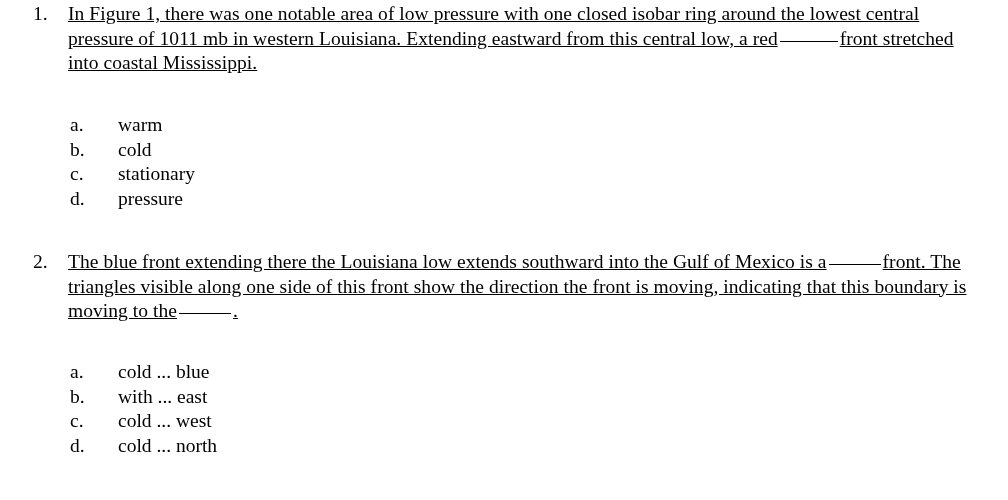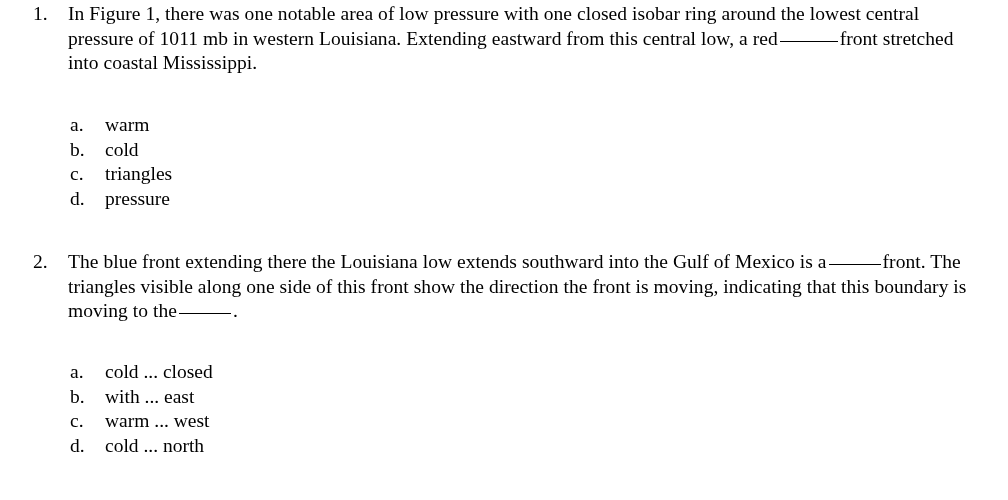--- a/index.html
+++ b/index.html
@@ -49,20 +49,21 @@
     width: 30px;
     font-size: 19.5px;
     line-height: 24.6px;
     text-align: left;
   }
 
   .question-text {
     display: block;
     font-size: 19.5px;
     line-height: 24.6px;
+    text-decoration: underline;
   }
 
   
   .blank {
     display: inline-block;
     width: 58px;
     border-bottom: 1.4px solid #000000;
     vertical-align: baseline;
     position: relative;
     top: -3px;
@@ -85,21 +86,21 @@
   .option-letter {
     position: absolute;
     left: 70px;
     top: 0;
     width: 30px;
     font-size: 19.5px;
     line-height: 24.6px;
   }
   .option-label {
     position: absolute;
-    left: 105px;
+    left: 118px;
     top: 0;
     font-size: 19.5px;
     line-height: 24.6px;
     white-space: pre;
   }
 
   
   #q1-block { position: absolute; left: 0; top: 2px; }
   #q1-options { position: absolute; left: 0; top: 113px; }
   #q2-block { position: absolute; left: 0; top: 250px; }
@@ -121,47 +122,47 @@
     <li class="option-row">
       <span class="option-letter">a.</span>
       <span class="option-label">warm</span>
     </li>
     <li class="option-row">
       <span class="option-letter">b.</span>
       <span class="option-label">cold</span>
     </li>
     <li class="option-row">
       <span class="option-letter">c.</span>
-      <span class="option-label">triangles</span>
+      <span class="option-label">stationary</span>
     </li>
     <li class="option-row">
       <span class="option-letter">d.</span>
       <span class="option-label">pressure</span>
     </li>
   </ul>
 
   <div class="question-block" id="q2-block">
     <div class="question">
       <span class="question-number">2.</span>
       <span class="question-text"><span>The blue front extending there the Louisiana low extends southward into the Gulf of Mexico is a</span><span class="blank narrow"></span><span>front. The triangles visible along one side of this front show the direction the front is moving, indicating that this boundary is moving to the</span><span class="blank narrow"></span><span>.</span></span>
     </div>
   </div>
 
   <ul class="options" id="q2-options">
     <li class="option-row">
       <span class="option-letter">a.</span>
-      <span class="option-label">cold ... closed</span>
+      <span class="option-label">cold ... blue</span>
     </li>
     <li class="option-row">
       <span class="option-letter">b.</span>
       <span class="option-label">with ... east</span>
     </li>
     <li class="option-row">
       <span class="option-letter">c.</span>
-      <span class="option-label">warm ... west</span>
+      <span class="option-label">cold ... west</span>
     </li>
     <li class="option-row">
       <span class="option-letter">d.</span>
       <span class="option-label">cold ... north</span>
     </li>
   </ul>
 
 </div>
 
 </body></html>

